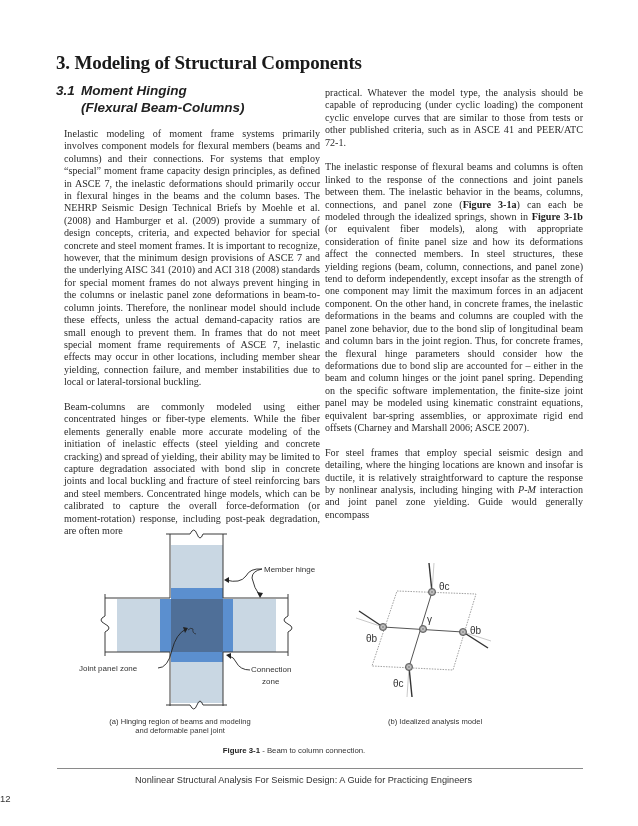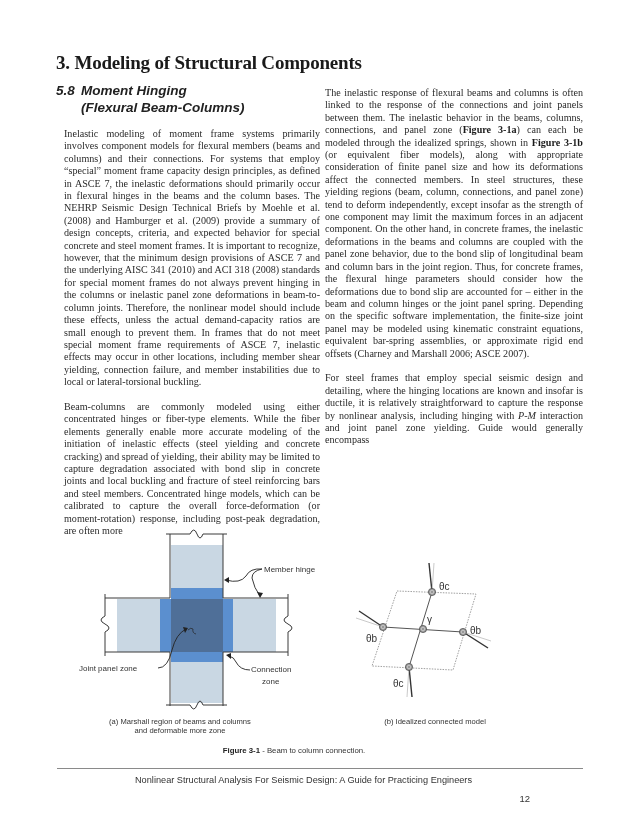--- a/index.html
+++ b/index.html
@@ -41,41 +41,42 @@
     left: 0; width: 588px; top: 746px; text-align: center;
     font-family: "Liberation Sans", sans-serif; font-size: 7.8px; color: #333;
   }
   .fig-title b { font-weight: bold; color: #222; }
   .footer-rule { left: 57px; top: 768px; width: 526px; height: 1px; background: #8a8a8a; }
   .footer-text {
     left: 0; width: 607px; top: 775px; text-align: center;
     font-family: "Liberation Sans", sans-serif; font-size: 9.2px; color: #333;
   }
   .page-number {
-    left: 0; width: 530px; top: 793px; text-align: right;
+    left: 0; width: 530px; top: 793px; text-align: left;
     font-family: "Liberation Sans", sans-serif; font-size: 9.5px; color: #333;
   }
   svg text { font-family: "Liberation Sans", sans-serif; }
 </style>
 </head>
 <body>
 
 <div class="abs chapter-title">3. Modeling of Structural Components</div>
 
 <div class="abs section-title">
-  <span class="num">5.8</span><span>Moment Hinging</span>
+  <span class="num">3.1</span><span>Moment Hinging</span>
   <span class="line2">(Flexural Beam-Columns)</span>
 </div>
 
 <div class="abs col col-left">
   <p>Inelastic modeling of moment frame systems primarily involves component models for flexural members (beams and columns) and their connections.  For systems that employ “special” moment frame capacity design principles, as defined in ASCE 7, the inelastic deformations should primarily occur in flexural hinges in the beams and the column bases.  The NEHRP Seismic Design Technical Briefs by Moehle et al. (2008) and Hamburger et al. (2009) provide a summary of design concepts, criteria, and expected behavior for special concrete and steel moment frames.  It is important to recognize, however, that the minimum design provisions of ASCE 7 and the underlying AISC 341 (2010) and ACI 318 (2008) standards for special moment frames do not always prevent hinging in the columns or inelastic panel zone deformations in beam-to-column joints. Therefore, the nonlinear model should include these effects, unless the actual demand-capacity ratios are small enough to prevent them.  In frames that do not meet special moment frame requirements of ASCE 7, inelastic effects may occur in other locations, including member shear yielding, connection failure, and member instabilities due to local or lateral-torsional buckling.</p>
   <p>Beam-columns are commonly modeled using either concentrated hinges or fiber-type elements.  While the fiber elements generally enable more accurate modeling of the initiation of inelastic effects (steel yielding and concrete cracking) and spread of yielding, their ability may be limited to capture degradation associated with bond slip in concrete joints and local buckling and fracture of steel reinforcing bars and steel members.  Concentrated hinge models, which can be calibrated to capture the overall force-deformation (or moment-rotation) response, including post-peak degradation, are often more</p>
 </div>
 
 <div class="abs col col-right">
+  <p>practical.  Whatever the model type, the analysis should be capable of reproducing (under cyclic loading) the component cyclic envelope curves that are similar to those from tests or other published criteria, such as in ASCE 41 and PEER/ATC 72-1.</p>
   <p><span>The inelastic response of flexural beams and columns is often linked to the response of the connections and joint panels between them.  The inelastic behavior in the beams, columns, connections, and panel zone (</span><b>Figure 3-1a</b><span>) can each be modeled through the idealized springs, shown in </span><b>Figure 3-1b</b><span> (or equivalent fiber models), along with appropriate consideration of finite panel size and how its deformations affect the connected members. In steel structures, these yielding regions (beam, column, connections, and panel zone) tend to deform independently, except insofar as the strength of one component may limit the maximum forces in an adjacent component.  On the other hand, in concrete frames, the inelastic deformations in the beams and columns are coupled with the panel zone behavior, due to the bond slip of longitudinal beam and column bars in the joint region.  Thus, for concrete frames, the flexural hinge parameters should consider how the deformations due to bond slip are accounted for – either in the beam and column hinges or the joint panel spring.  Depending on the specific software implementation, the finite-size joint panel may be modeled using kinematic constraint equations, equivalent bar-spring assemblies, or approximate rigid end offsets (Charney and Marshall 2006; ASCE 2007).</span></p>
   <p><span>For steel frames that employ special seismic design and detailing, where the hinging locations are known and insofar is ductile, it is relatively straightforward to capture the response by nonlinear analysis, including hinging with </span><i>P-M</i><span> interaction and joint panel zone yielding.  Guide would generally encompass</span></p>
 </div>
 
 <svg class="abs" style="left:0;top:0" width="638" height="826" viewBox="0 0 638 826">
 
   <rect x="171" y="545" width="52" height="44" fill="#c9d7e3"></rect>
   <rect x="171" y="662" width="52" height="41" fill="#c9d7e3"></rect>
   <rect x="117" y="599" width="43" height="53" fill="#c9d7e3"></rect>
   <rect x="233" y="599" width="43" height="53" fill="#c9d7e3"></rect>
@@ -154,22 +155,22 @@
     <circle cx="409" cy="667" r="1.8"></circle>
   </g>
   <text x="439" y="590" font-size="10" fill="#333">θc</text>
   <text x="366" y="642" font-size="10" fill="#333">θb</text>
   <text x="427" y="623" font-size="10" fill="#333">γ</text>
   <text x="470" y="634" font-size="10" fill="#333">θb</text>
   <text x="393" y="687" font-size="10" fill="#333">θc</text>
 </svg>
 
 <div class="abs fig-caption-a">
-  <div>(a) Marshall region of beams and columns</div>
-  <div>and deformable more zone</div>
+  <div>(a) Hinging region of beams and modeling</div>
+  <div>and deformable panel joint</div>
 </div>
-<div class="abs fig-caption-b">(b) Idealized connected model</div>
+<div class="abs fig-caption-b">(b) Idealized analysis model</div>
 
 <div class="abs fig-title"><b>Figure 3-1</b><span> - Beam to column connection.</span></div>
 
 <div class="abs footer-rule"></div>
 <div class="abs footer-text">Nonlinear Structural Analysis For Seismic Design: A Guide for Practicing Engineers</div>
 <div class="abs page-number">12</div>
 
 </body></html>

